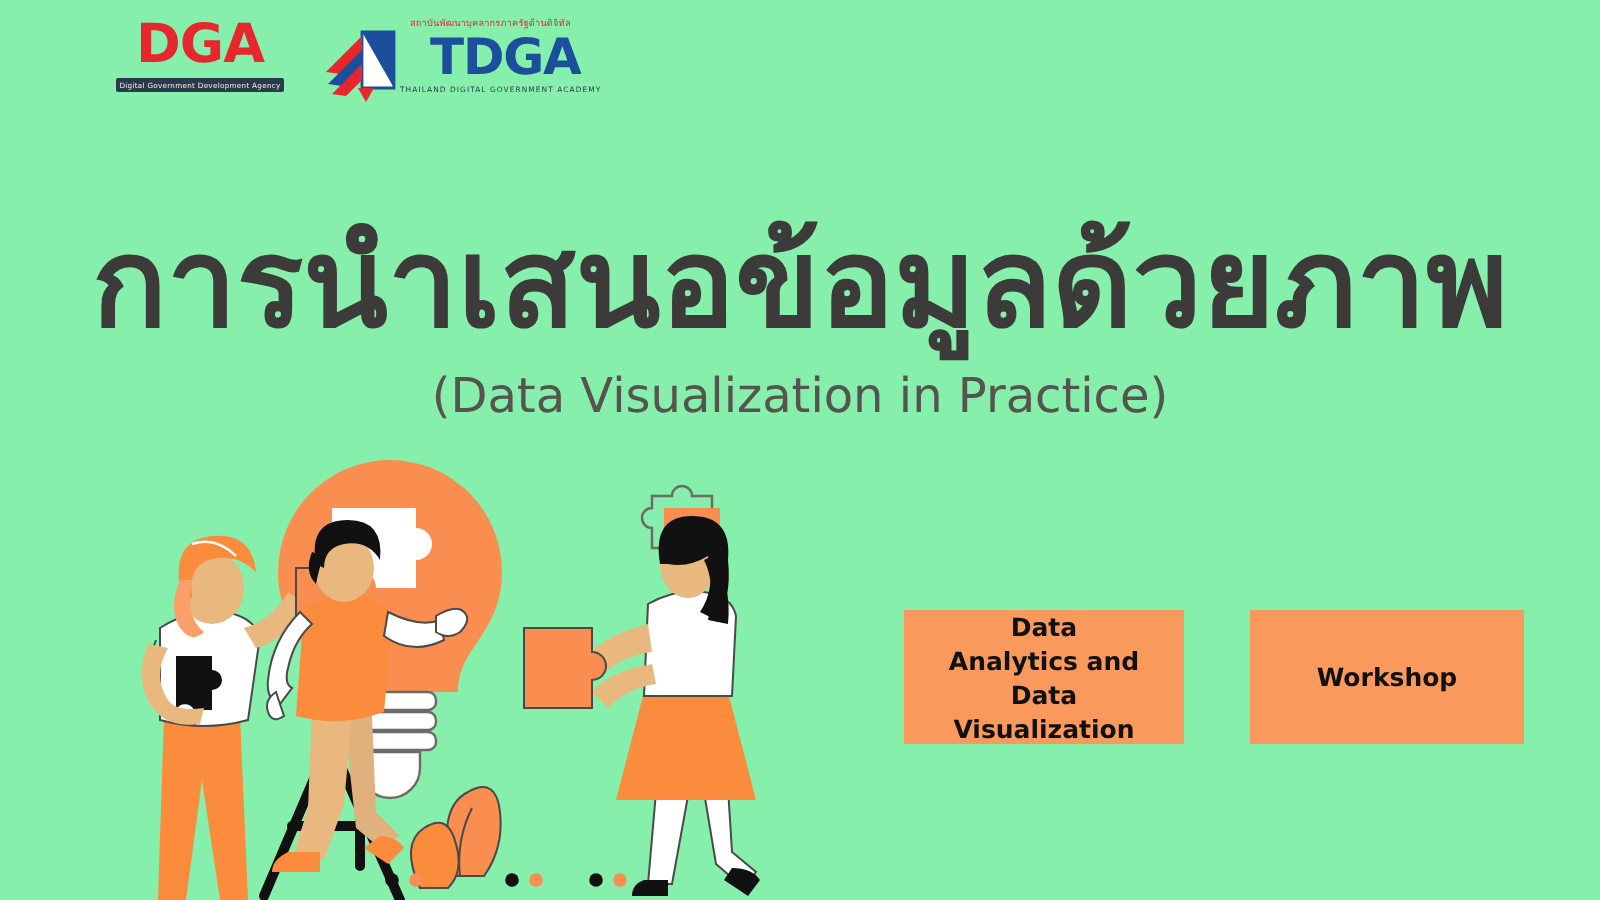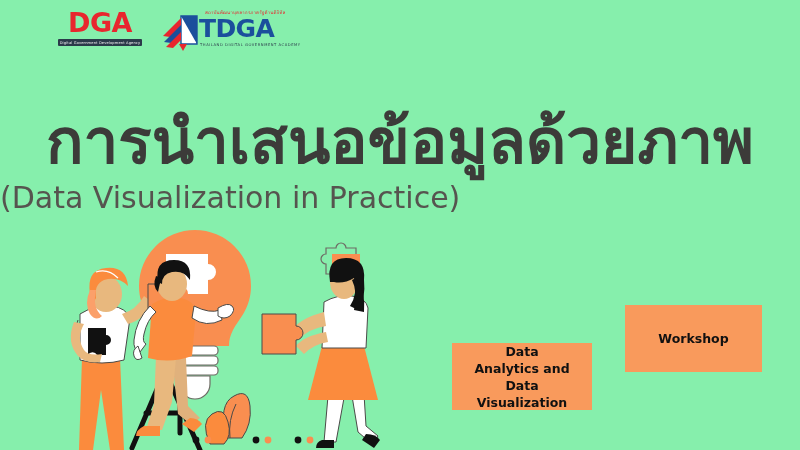--- a/index.html
+++ b/index.html
@@ -86,20 +86,21 @@
     line-height: 6px;
     padding-left: 6px;
   }
   .tdga-word {
     font-family: "DejaVu Sans", sans-serif;
     font-weight: bold;
     font-size: 25px;
     color: #1b4f9c;
     letter-spacing: -0.6px;
     line-height: 26px;
+    padding-left: 16px;
   }
   .tdga-sub {
     font-family: "DejaVu Sans", sans-serif;
     font-size: 3.7px;
     color: #2b3a4a;
     letter-spacing: 0.55px;
     white-space: nowrap;
     line-height: 6px;
     padding-left: 1px;
   }
@@ -116,23 +117,23 @@
     font-size: 62px;
     line-height: 56px;
     color: #3c3b39;
     letter-spacing: 0px;
   }
   #subtitle {
     position: absolute;
     left: 0;
     top: 182px;
     width: 800px;
-    text-align: left;
-    font-family: "DejaVu Sans", sans-serif;
-    font-size: 30px;
+    text-align: center;
+    font-family: "DejaVu Sans", sans-serif;
+    font-size: 24px;
     line-height: 32px;
     color: #56544f;
   }
 
   
   .badge {
     position: absolute;
     background: #f99a5c;
     color: #111111;
     font-family: "DejaVu Sans", sans-serif;
@@ -145,21 +146,20 @@
     text-align: center;
     box-sizing: border-box;
     padding: 4px 6px;
     white-space: pre-line;
   }
   #badge-course {
     left: 452px;
     top: 305px;
     width: 140px;
     height: 67px;
-    margin-top: 38px;
   }
   #badge-workshop {
     left: 604px;
     top: 305px;
     width: 137px;
     height: 67px;
     margin-left: 21px;
   }
 
   

